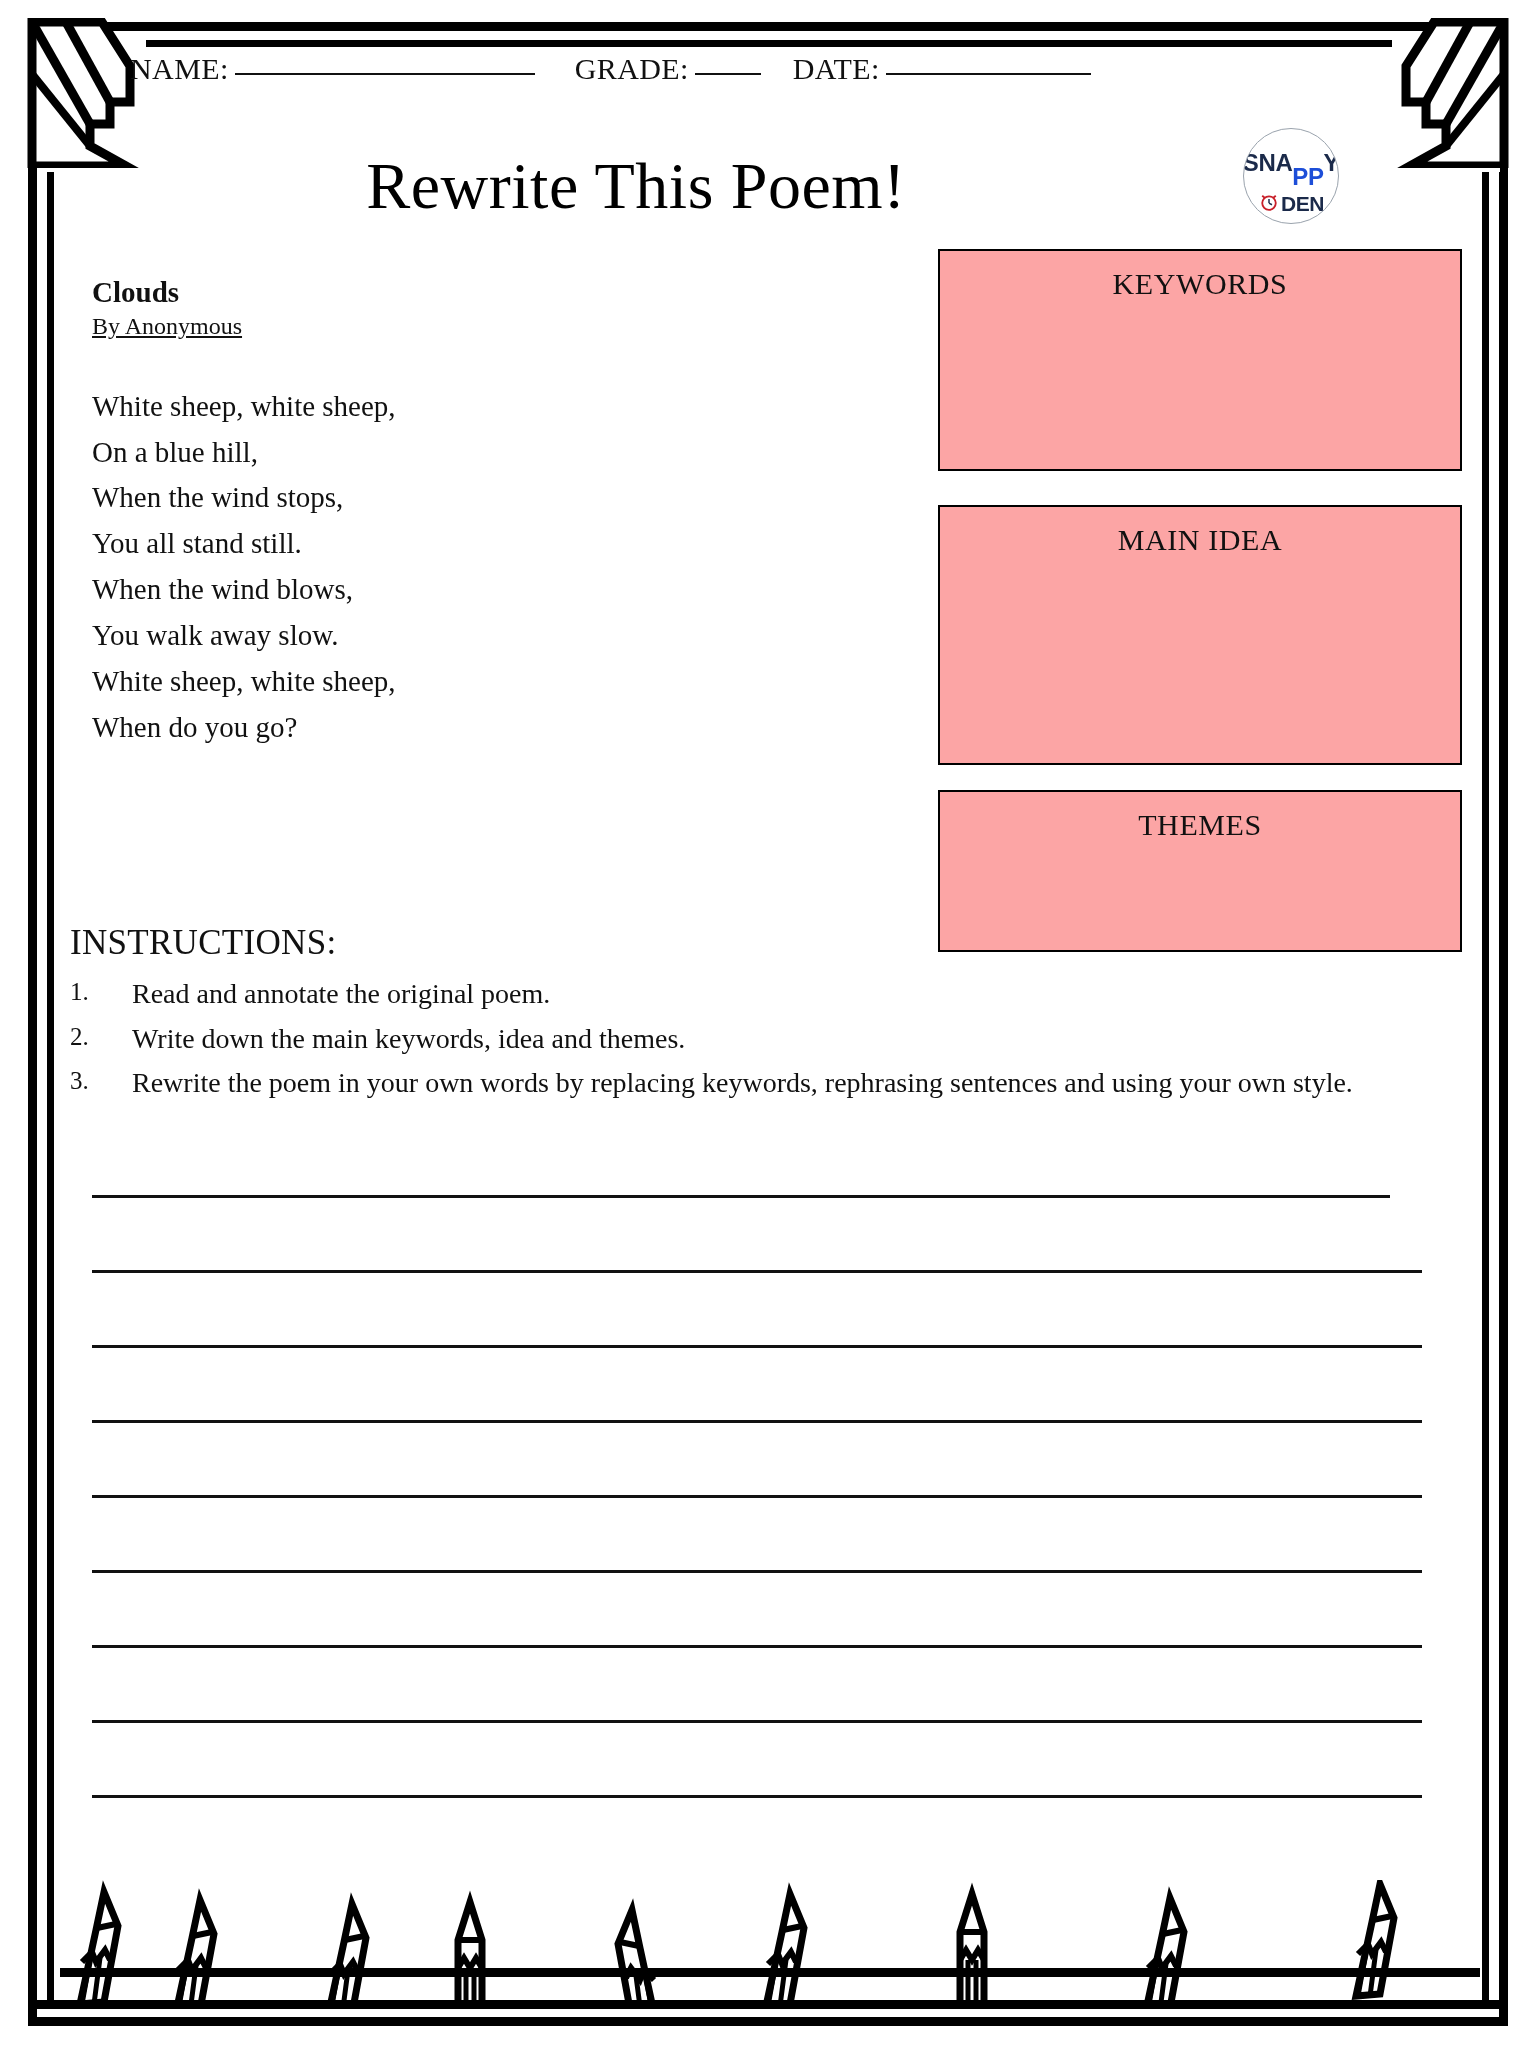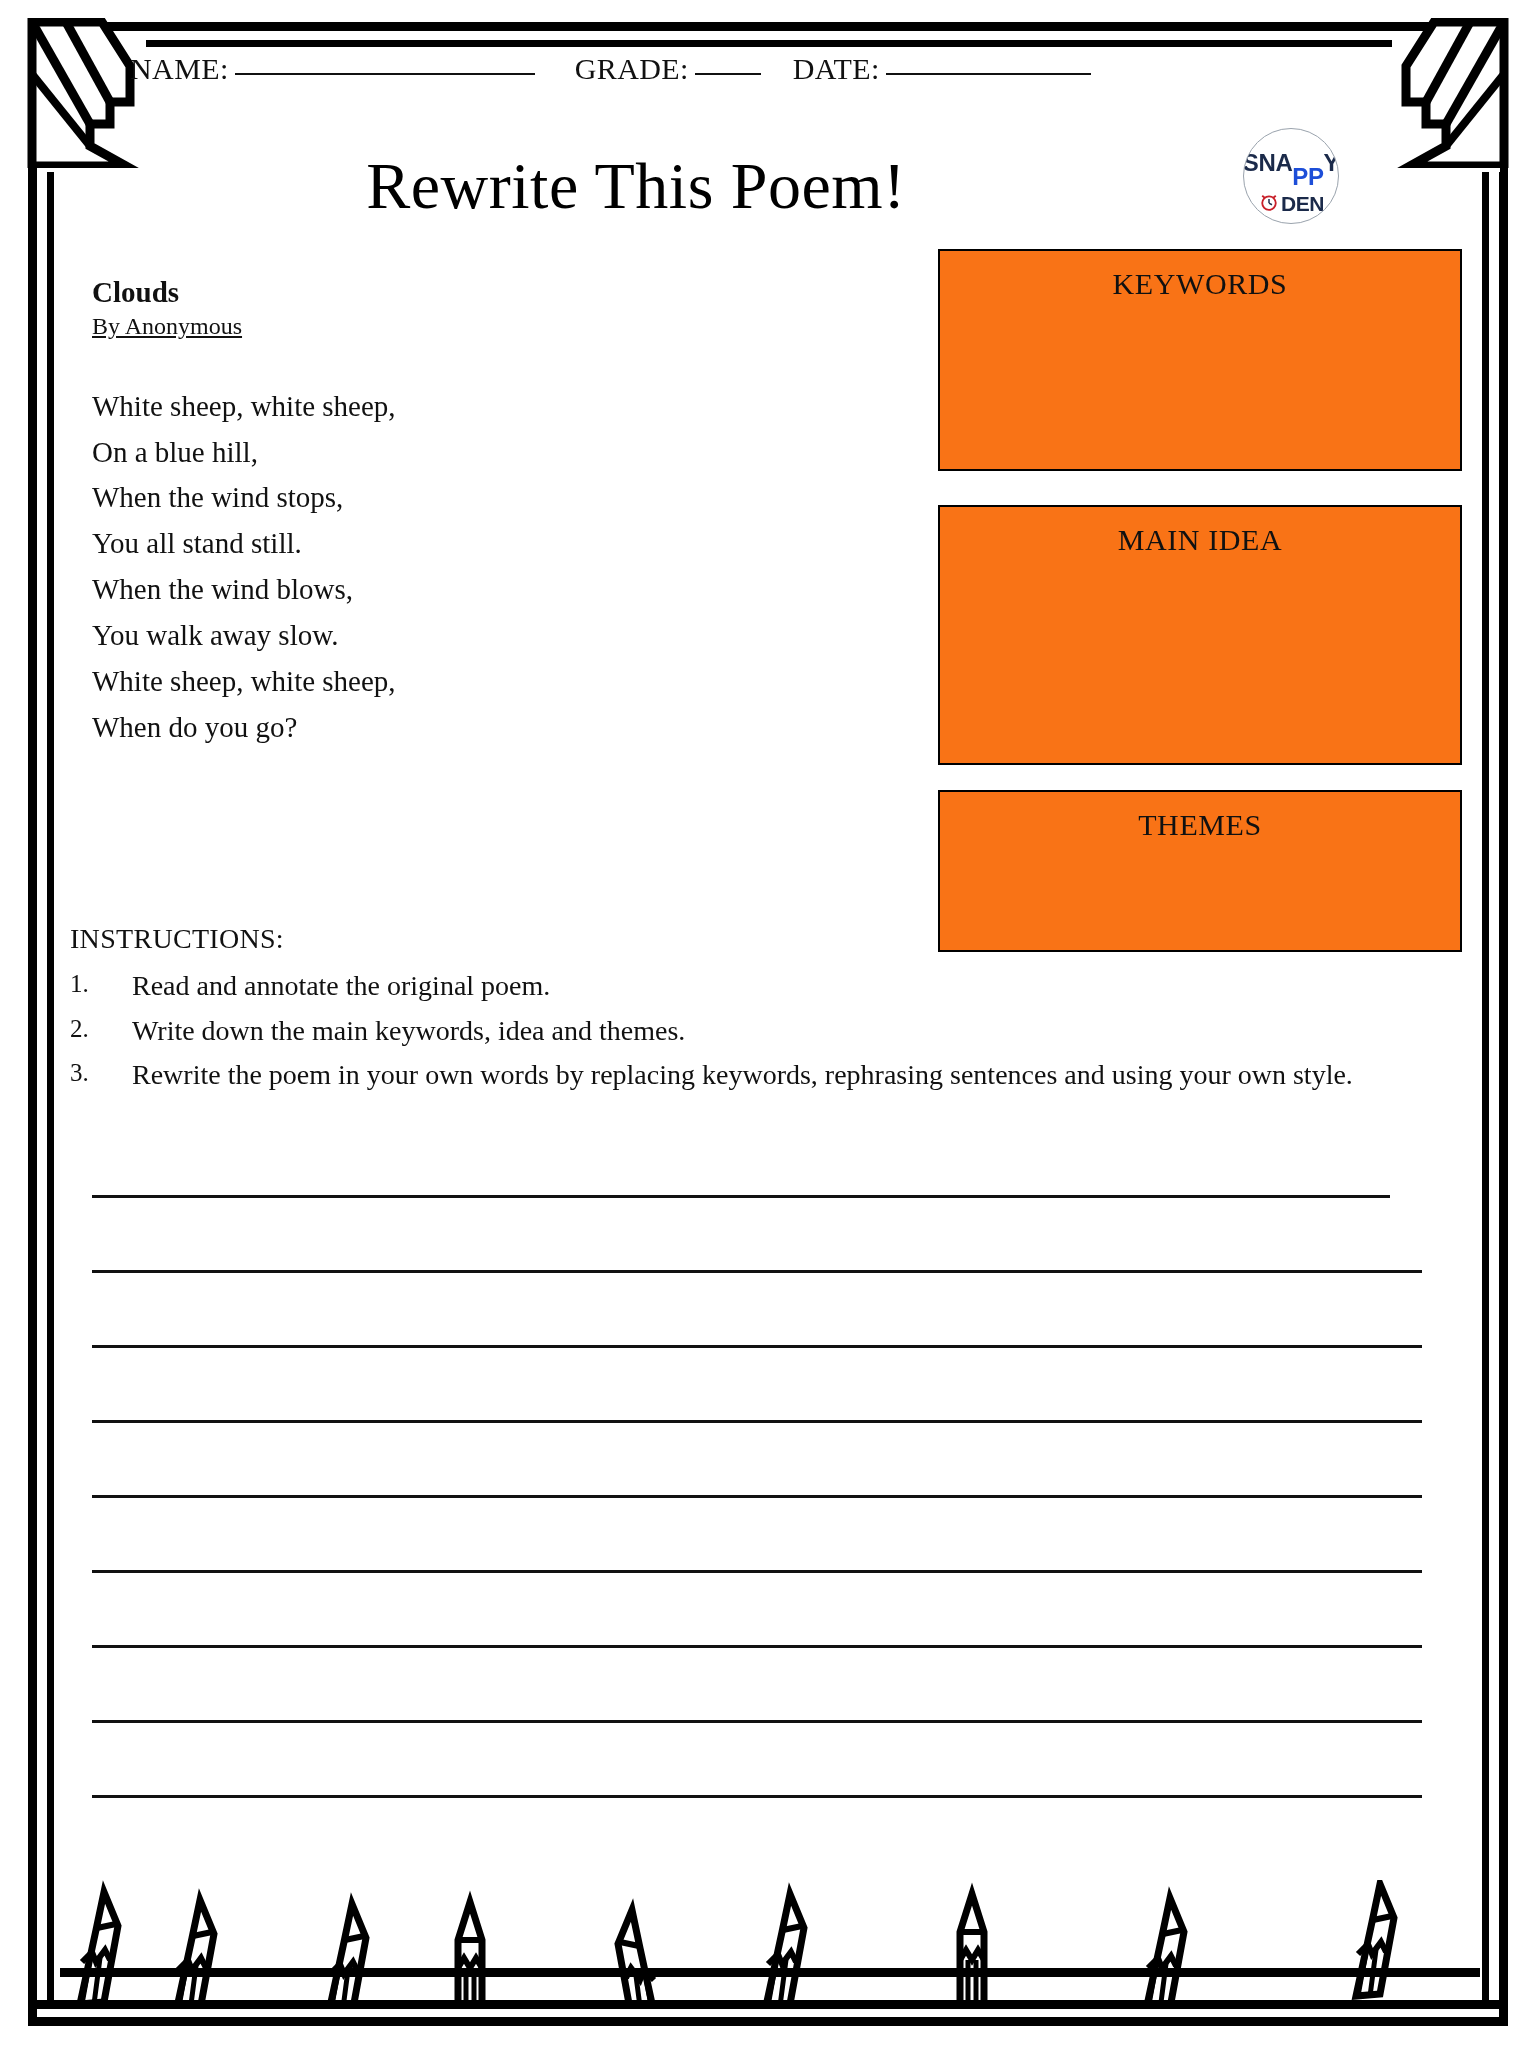--- a/index.html
+++ b/index.html
@@ -162,21 +162,21 @@
   .poem-line {
     font-size: 29px;
     line-height: 1.58;
     white-space: pre;
   }
 
   
   .box {
     position: absolute;
     border: 2.5px solid #000;
-    background: #f97316;
+    background: #fca5a5;
   }
   .box-label {
     position: absolute;
     left: 0;
     right: 0;
     text-align: center;
     font-size: 30px;
     letter-spacing: .6px;
     color: #111;
   }
@@ -187,21 +187,21 @@
 
   
   .instructions {
     position: absolute;
     left: 70px;
     top: 923px;
     width: 1400px;
     color: #111;
   }
   .instr-heading {
-    font-size: 28px;
+    font-size: 35px;
     letter-spacing: .3px;
     margin-bottom: 12px;
   }
   .instr-item {
     display: flex;
     font-size: 28px;
     line-height: 1.38;
     margin-bottom: 6px;
   }
   .instr-num {

